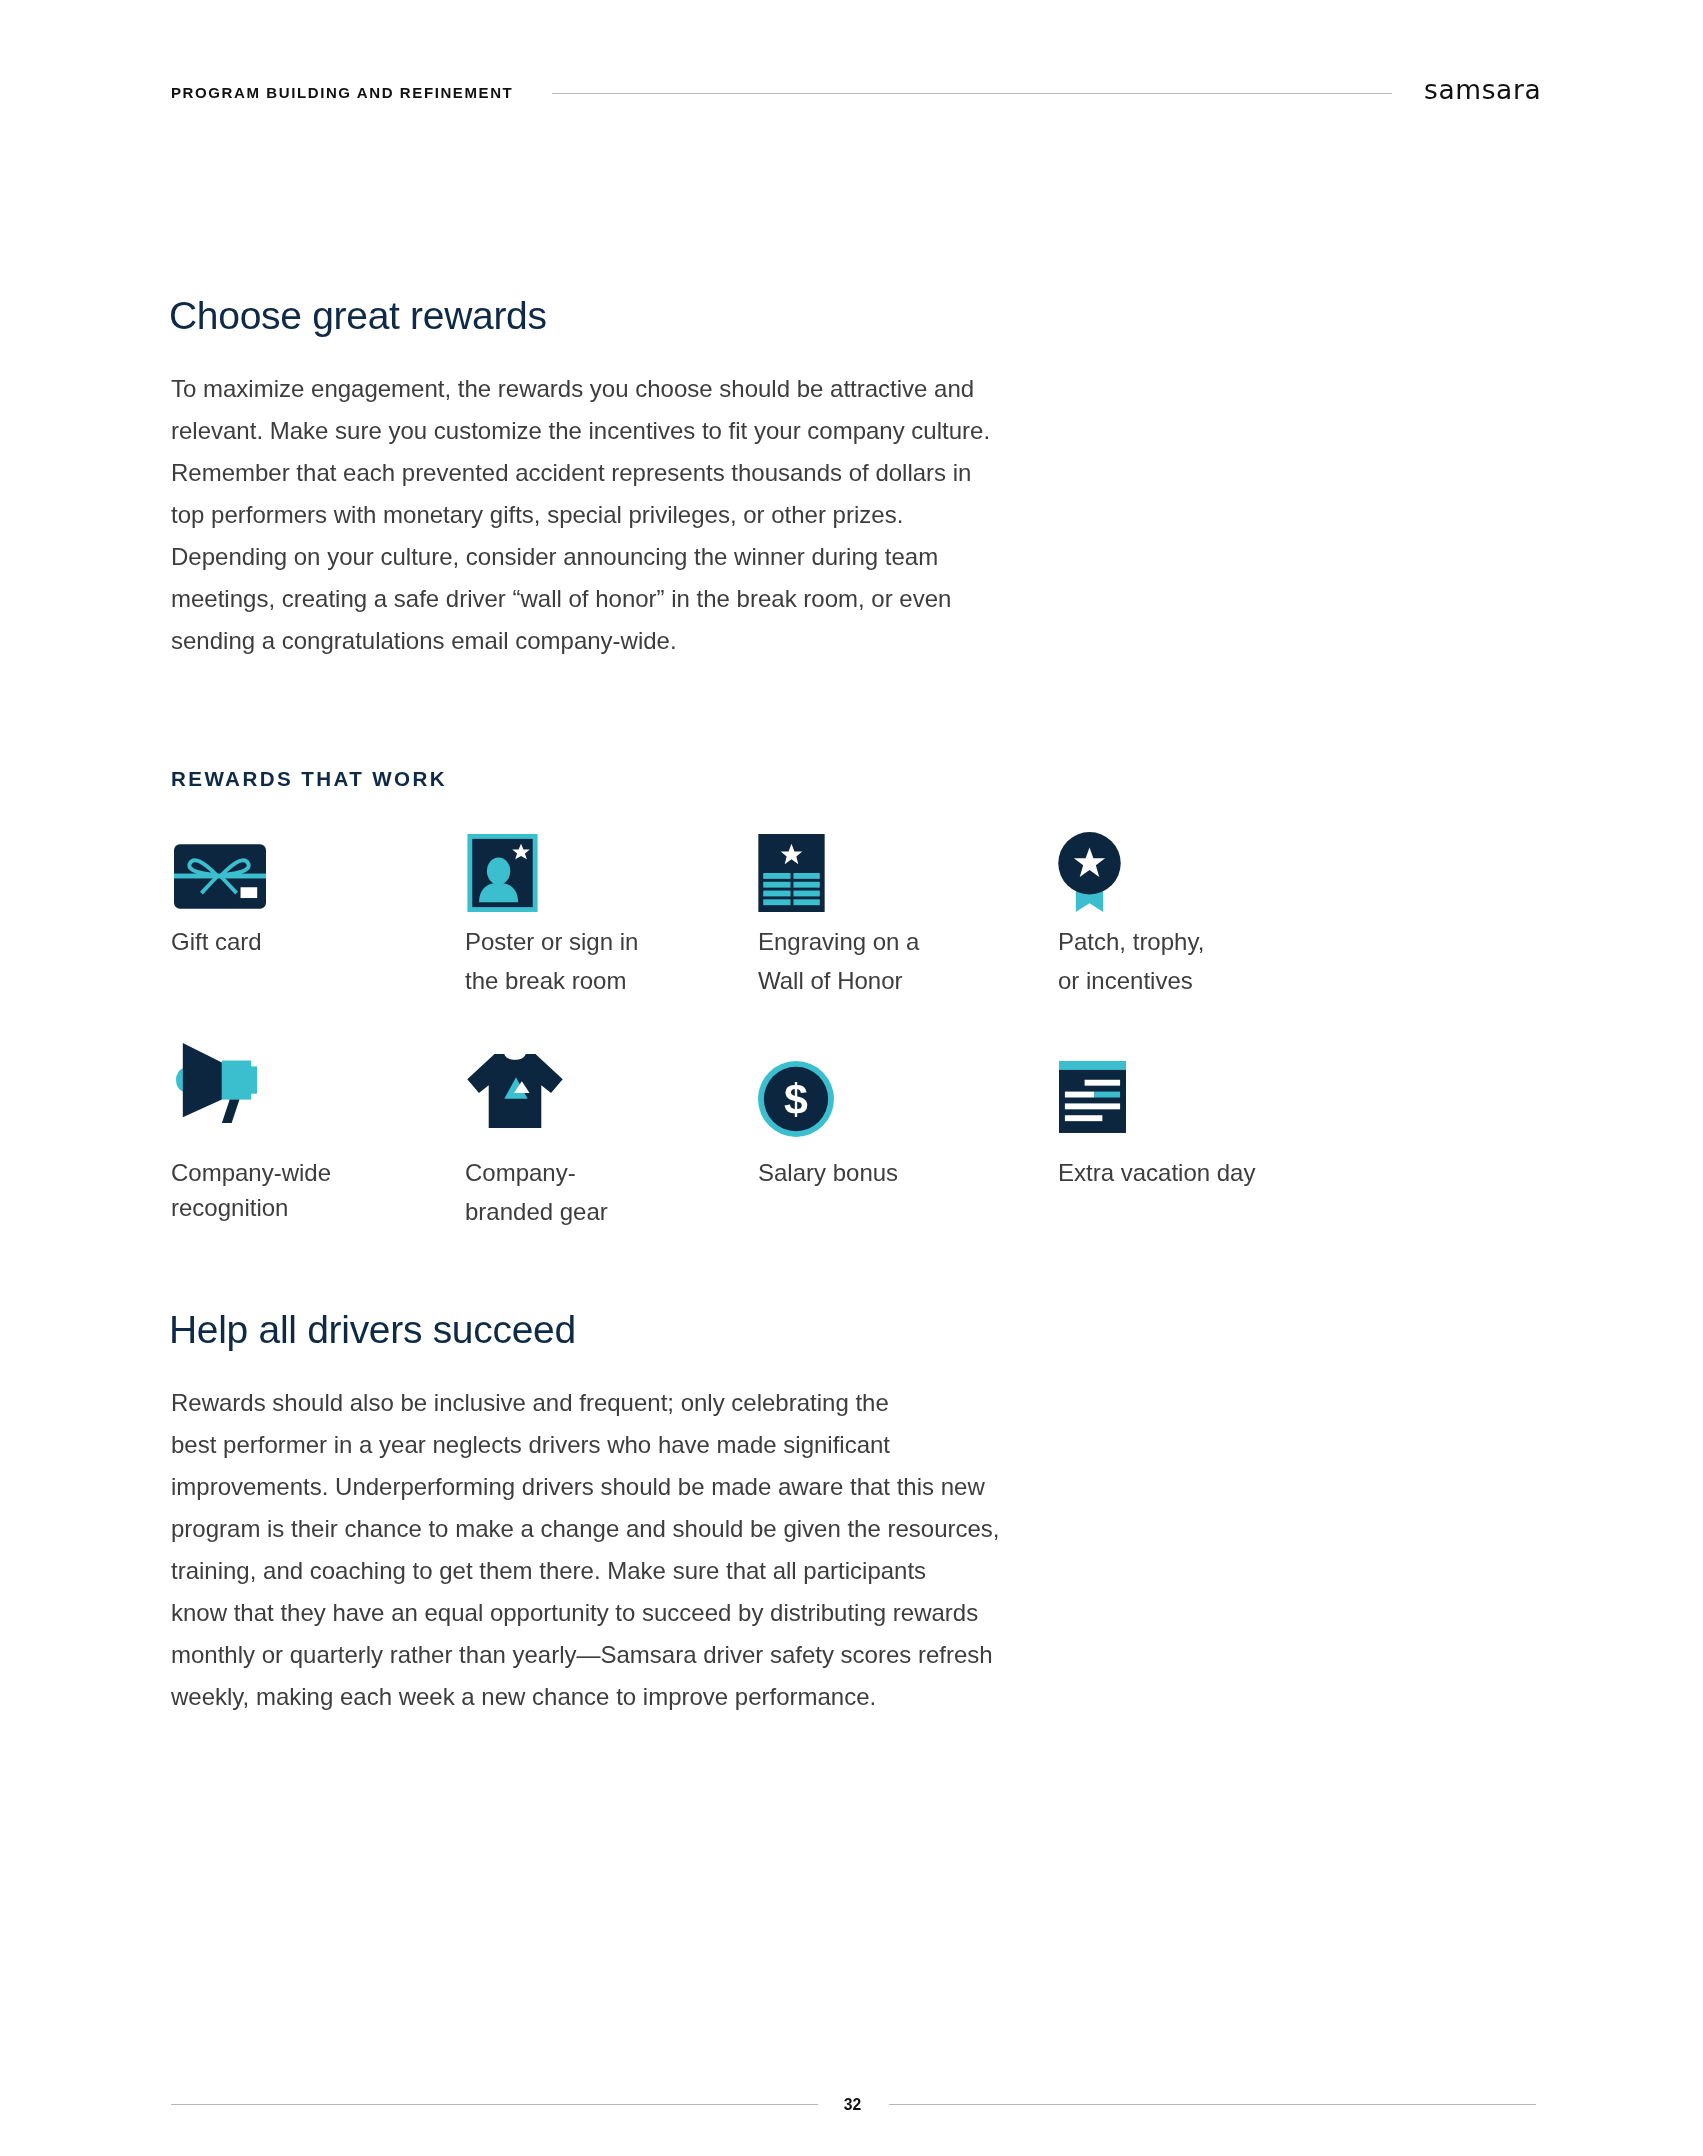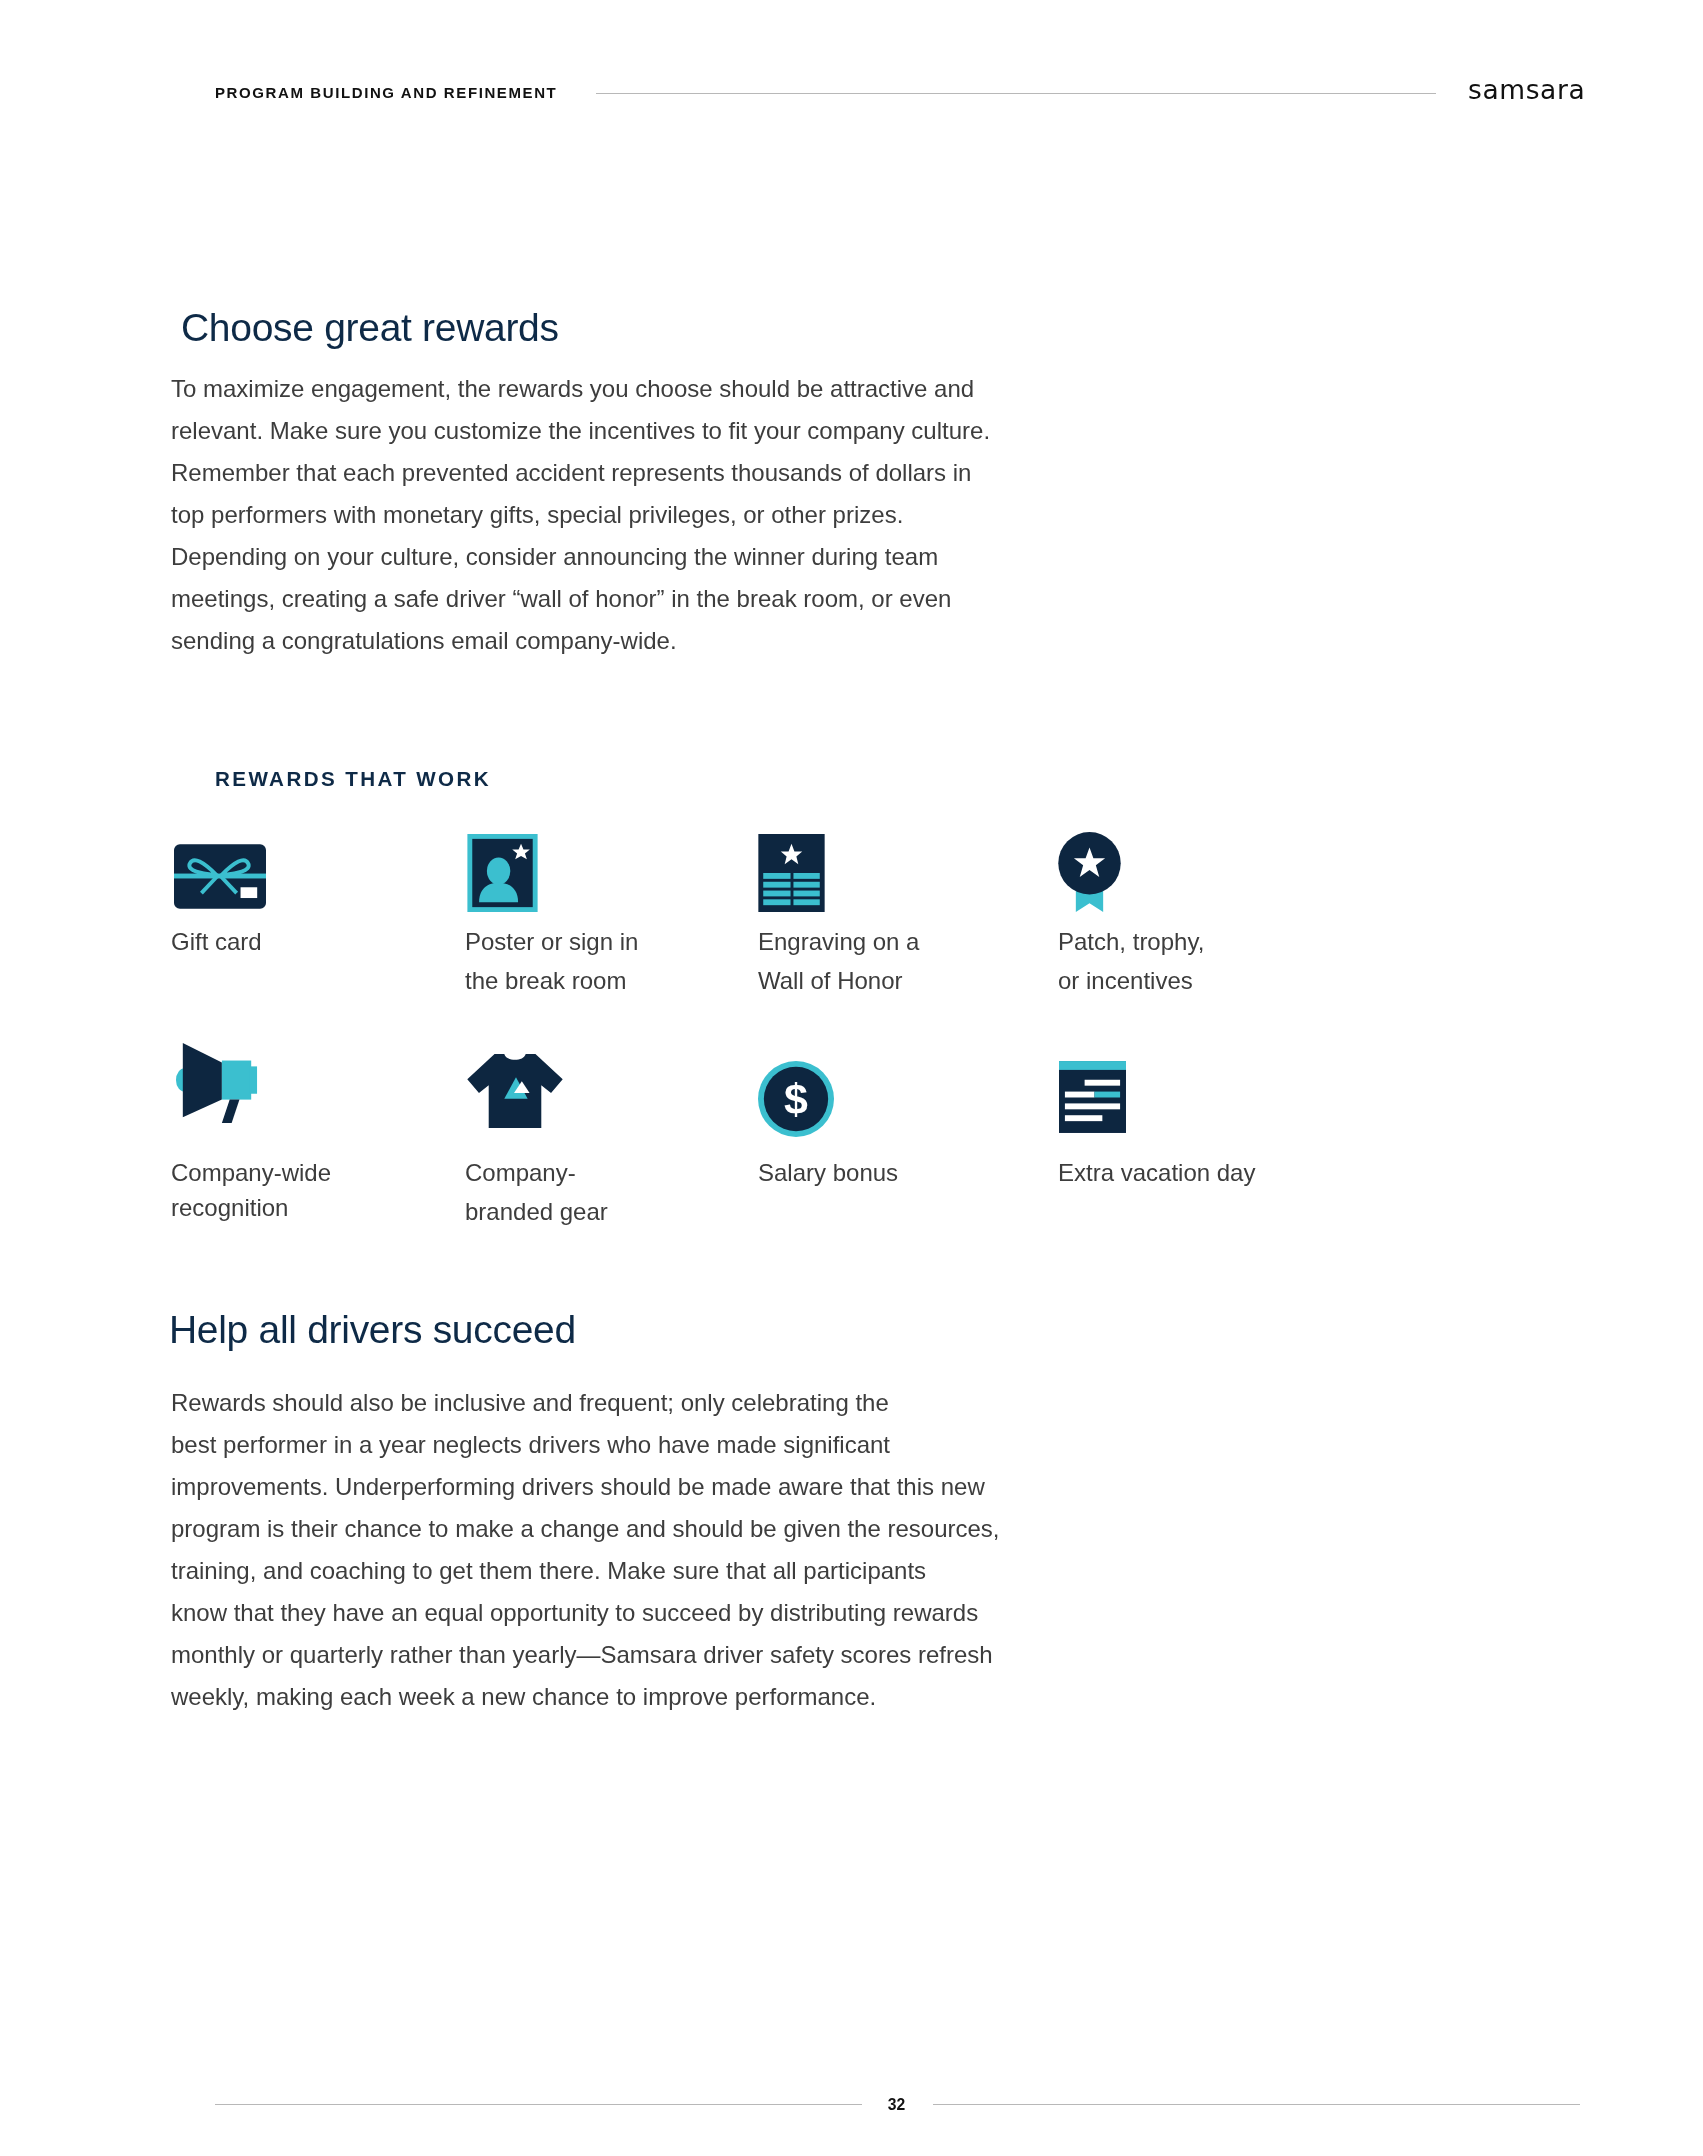--- a/index.html
+++ b/index.html
@@ -1,18 +1,18 @@
 <!DOCTYPE html>
 <html><head>
 <meta charset="utf-8">
 <style>
   html, body { margin: 0; padding: 0; background: #ffffff; }
   body { width: 1703px; height: 2156px; position: relative; overflow: hidden;
          font-family: "Liberation Sans", sans-serif; color: #3d3d3d; }
-  .abs { position: absolute; margin-left: 44px; }
+  .abs { position: absolute; }
 
   
   .hdr-title { left: 171px; top: 83px; font-size: 15px; font-weight: 700; letter-spacing: 1.6px;
                color: #111111; line-height: 19.6px; white-space: nowrap; }
   .hdr-rule { left: 552px; top: 93px; width: 840px; height: 0; border-top: 1.5px solid #b8b8b8; }
   .hdr-logo { left: 1424px; top: 74px; font-size: 26.5px; letter-spacing: 0.6px; color: #111111;
               line-height: 31px; font-family: "DejaVu Sans", sans-serif; }
 
   
   .h1 { left: 169px; font-size: 39px; font-weight: 400; color: #0e2a47; line-height: 47px;
@@ -40,21 +40,21 @@
   .ftr-num { left: 833px; top: 2094px; width: 39px; text-align: center; font-size: 15.7px; font-weight: 700;
              color: #111111; line-height: 21.6px; }
 </style>
 </head>
 <body>
 
 <div class="abs hdr-title">PROGRAM BUILDING AND REFINEMENT</div>
 <div class="abs hdr-rule"></div>
 <div class="abs hdr-logo">samsara</div>
 
-<h1 class="abs h1 h1-a" style="margin:12px">Choose great rewards</h1>
+<h1 class="abs h1 h1-a" style="margin:0">Choose great rewards</h1>
 <p class="abs body-p p-a" style="margin:0">
   <span class="ln">To maximize engagement, the rewards you choose should be attractive and</span>
   <span class="ln">relevant. Make sure you customize the incentives to fit your company culture.</span>
   <span class="ln">Remember that each prevented accident represents thousands of dollars in</span>
   <span class="ln">top performers with monetary gifts, special privileges, or other prizes.</span>
   <span class="ln">Depending on your culture, consider announcing the winner during team</span>
   <span class="ln">meetings, creating a safe driver “wall of honor” in the break room, or even</span>
   <span class="ln">sending a congratulations email company-wide.</span>
 </p>
 

